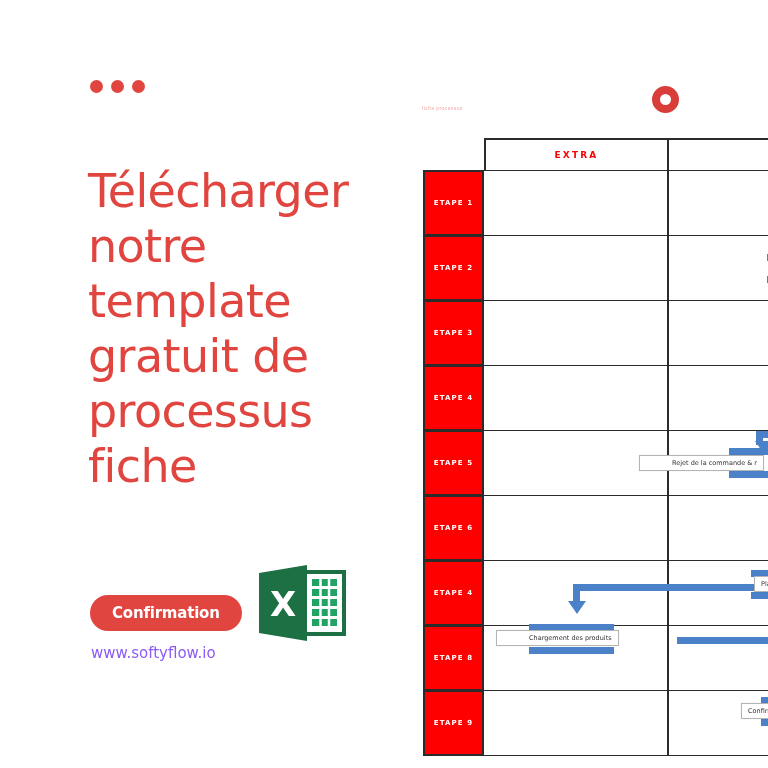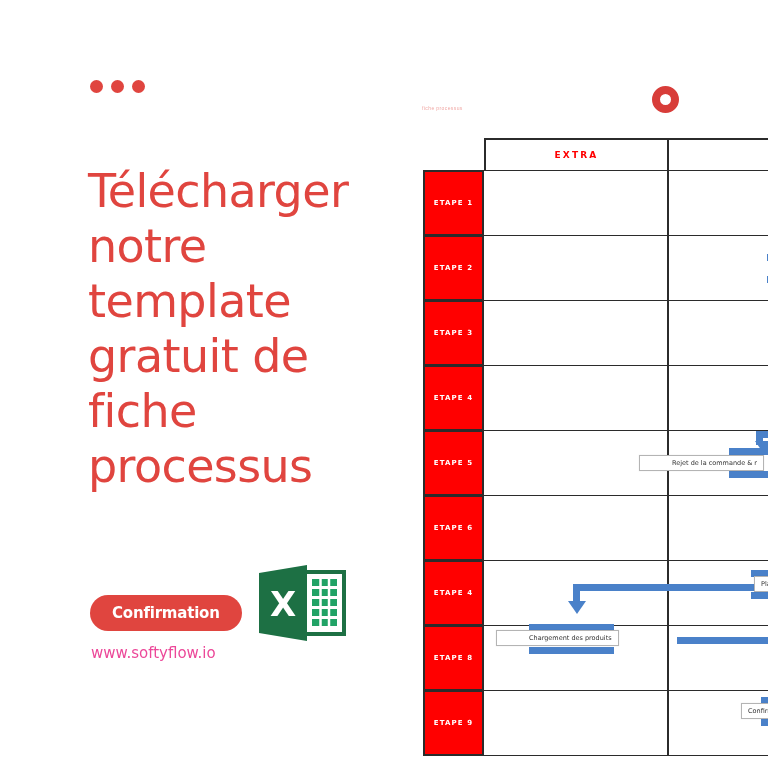--- a/index.html
+++ b/index.html
@@ -68,21 +68,21 @@
     font-family: "DejaVu Sans", sans-serif;
     cursor: pointer;
     letter-spacing: -0.2px;
   }
 
   #site-url {
     position: absolute;
     left: 91px;
     top: 644px;
     font-size: 15px;
-    color: #ec4899;
+    color: #8b5cf6;
     font-family: "DejaVu Sans", sans-serif;
   }
 
   
   #excel-logo {
     position: absolute;
     left: 255px;
     top: 563px;
     width: 92px;
     height: 80px;
@@ -230,22 +230,22 @@
     <span class="dot"></span>
     <span class="dot"></span>
     <span class="dot"></span>
   </div>
 
   <h1 id="headline">
     <span class="hl-line">Télécharger</span>
     <span class="hl-line">notre</span>
     <span class="hl-line">template</span>
     <span class="hl-line">gratuit de</span>
+    <span class="hl-line">processus</span>
     <span class="hl-line">fiche</span>
-    <span class="hl-line">processus</span>
   </h1>
 
   <button id="download-button">Confirmation</button>
 
   <div id="site-url">www.softyflow.io</div>
 
   <svg id="excel-logo" viewBox="0 0 92 80" xmlns="http://www.w3.org/2000/svg">
 
     <path d="M4 10 L52 2 L52 78 L4 70 Z" fill="#1d7044"></path>
 

